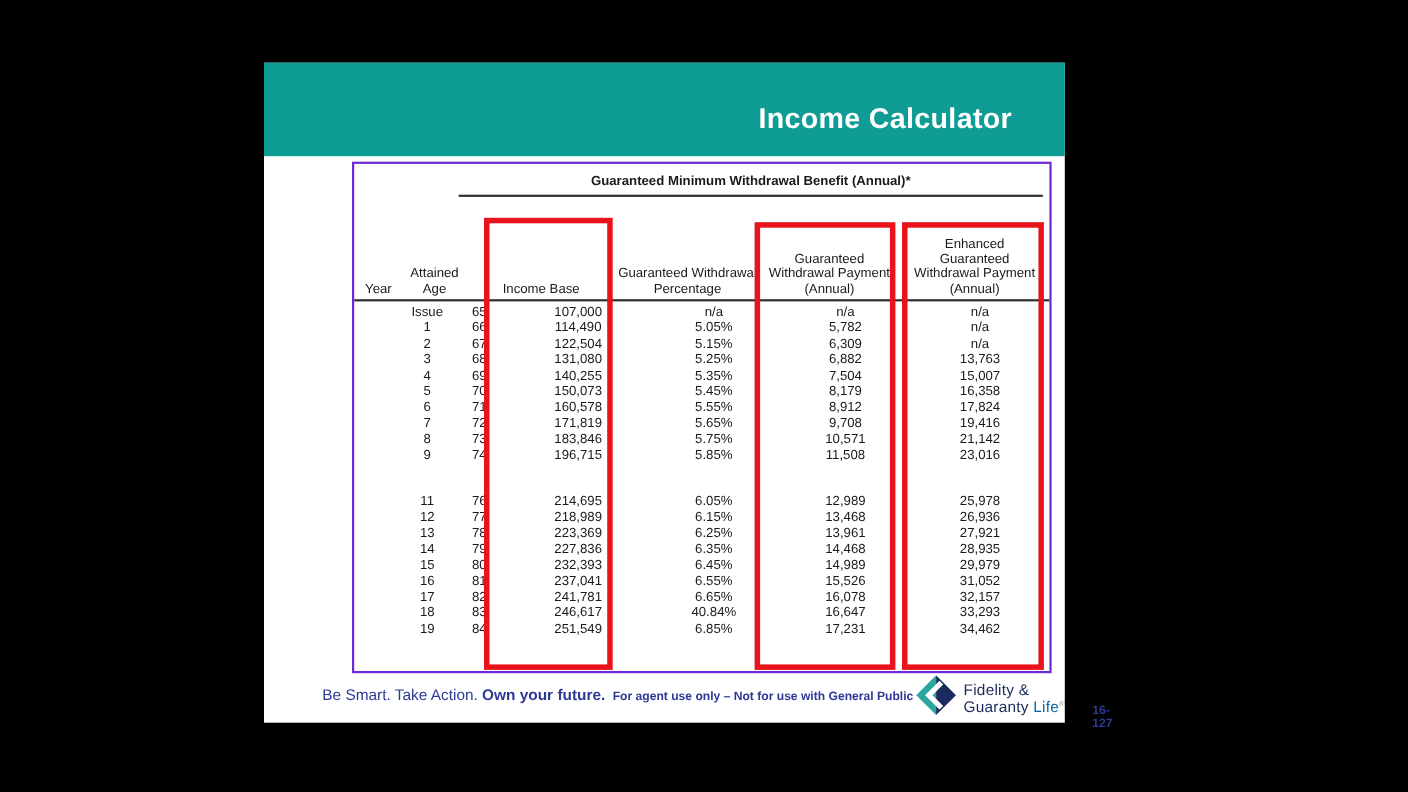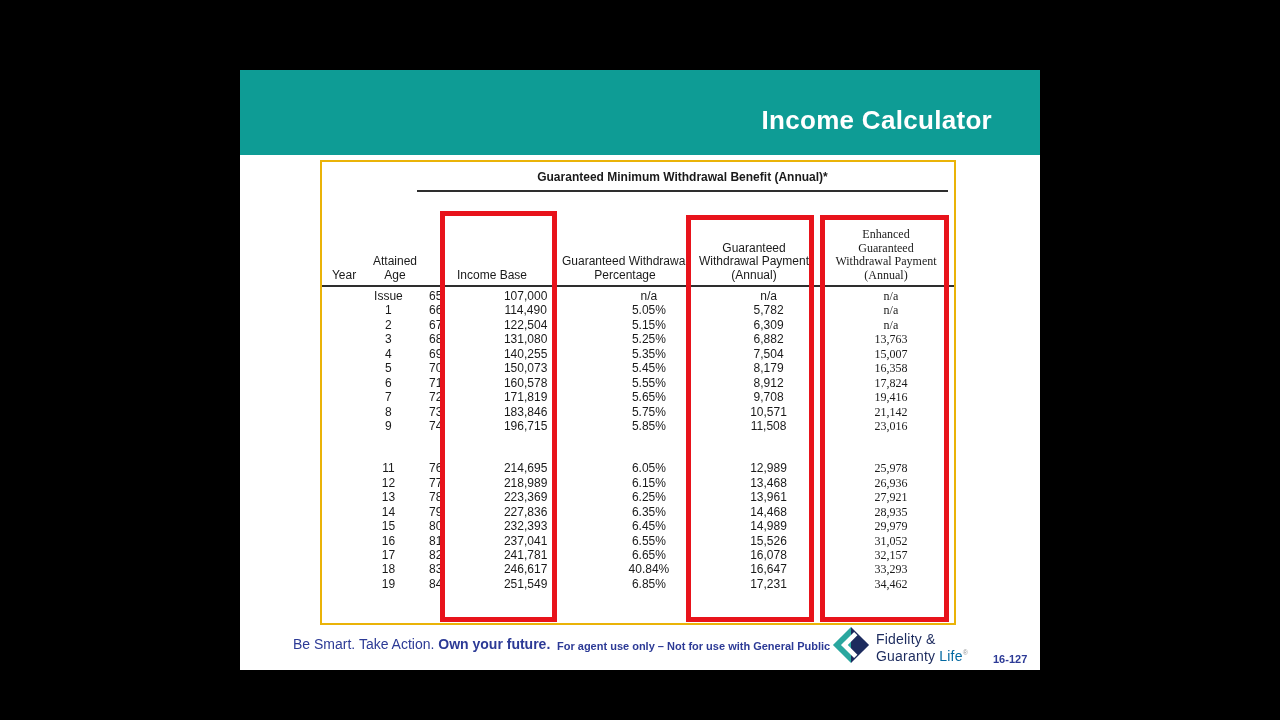--- a/index.html
+++ b/index.html
@@ -1,46 +1,46 @@
 <!DOCTYPE html>
 <html style="--header-teal: #0E9C95; --highlight-red: #E8131B; --footer-navy: #2C3A96; --logo-navy: #1C2B5E; --logo-teal: #2AA79F;"><head>
 <meta charset="utf-8">
 <style>
   html,body{margin:0;padding:0;}
   body{
     width:1280px;height:720px;background:#000;position:relative;overflow:hidden;
     font-family:"Liberation Sans", sans-serif;
   }
-  .slide{position:absolute;left:240px;top:70px;width:800px;height:600px;background:#fff;}
+  .slide{position:absolute;left:240px;top:57px;width:728px;height:600px;background:#fff;}
   .titlebar{
     position:absolute;left:0;top:0;width:100%;height:85px;
     background:var(--header-teal,#0E9C95);
     display:flex;align-items:center;justify-content:flex-end;box-sizing:border-box;
   }
   .title{color:#fff;font-weight:bold;font-size:26px;padding-right:48px;padding-top:16px;letter-spacing:.3px;}
 
   .table-wrap{
     position:absolute;left:80px;top:90px;width:632px;height:461px;
-    border:2px solid #eab308;background:#fff;box-sizing:content-box;
+    border:2px solid #6d28d9;background:#fff;box-sizing:content-box;
   }
   .group-title{position:absolute;left:95px;top:8px;width:531px;text-align:center;
     font-size:12px;font-weight:bold;color:#1a1a1a;}
   .group-underline{position:absolute;left:95px;top:28px;width:531px;height:0;border-top:2px solid #2e2e2e;}
 
   .col-headers{
     position:absolute;left:0;top:30px;width:632px;height:95px;
     display:flex;align-items:flex-end;border-bottom:2px solid #2e2e2e;box-sizing:border-box;
   }
   .hcell{text-align:center;font-size:12px;line-height:13.5px;color:#1a1a1a;
     padding-bottom:3px;white-space:pre-line;box-sizing:border-box;}
   .rows{position:absolute;left:0;top:127px;width:632px;}
   .trow{display:flex;height:14.45px;align-items:flex-start;padding-left:46px;}
   .trow.gap{margin-top:28px;}
   .cell{text-align:center;font-size:12px;color:#1a1a1a;line-height:14px;}
-  .c0{width:44px;}.c1{width:58px;}.c2{width:136px;}.c3{width:130px;}.c4{width:128px;}.c5{width:136px;font-family:Liberation Serif, serif;}
+  .c0{width:44px;}.c1{width:58px;}.c2{width:136px;}.c3{width:130px;}.c4{width:128px;}.c5{width:136px;}
 
   .hl{position:absolute;border:5px solid var(--highlight-red,#E8131B);box-sizing:border-box;z-index:5;background:transparent;}
   .hl-1{left:118px;top:49px;width:117px;height:411px;}
   .hl-2{left:364px;top:53px;width:128px;height:407px;}
   .hl-3{left:498px;top:53px;width:129px;height:407px;}
 
   .tagline{position:absolute;left:53px;top:566px;font-size:14px;color:var(--footer-navy,#2C3A96);}
   .tagline .bold{font-weight:bold;}
   .disclaimer{position:absolute;left:317px;top:570px;font-size:11px;font-weight:bold;color:var(--footer-navy,#2C3A96);}
   .logo{position:absolute;left:592px;top:556px;display:flex;align-items:center;gap:6px;}

